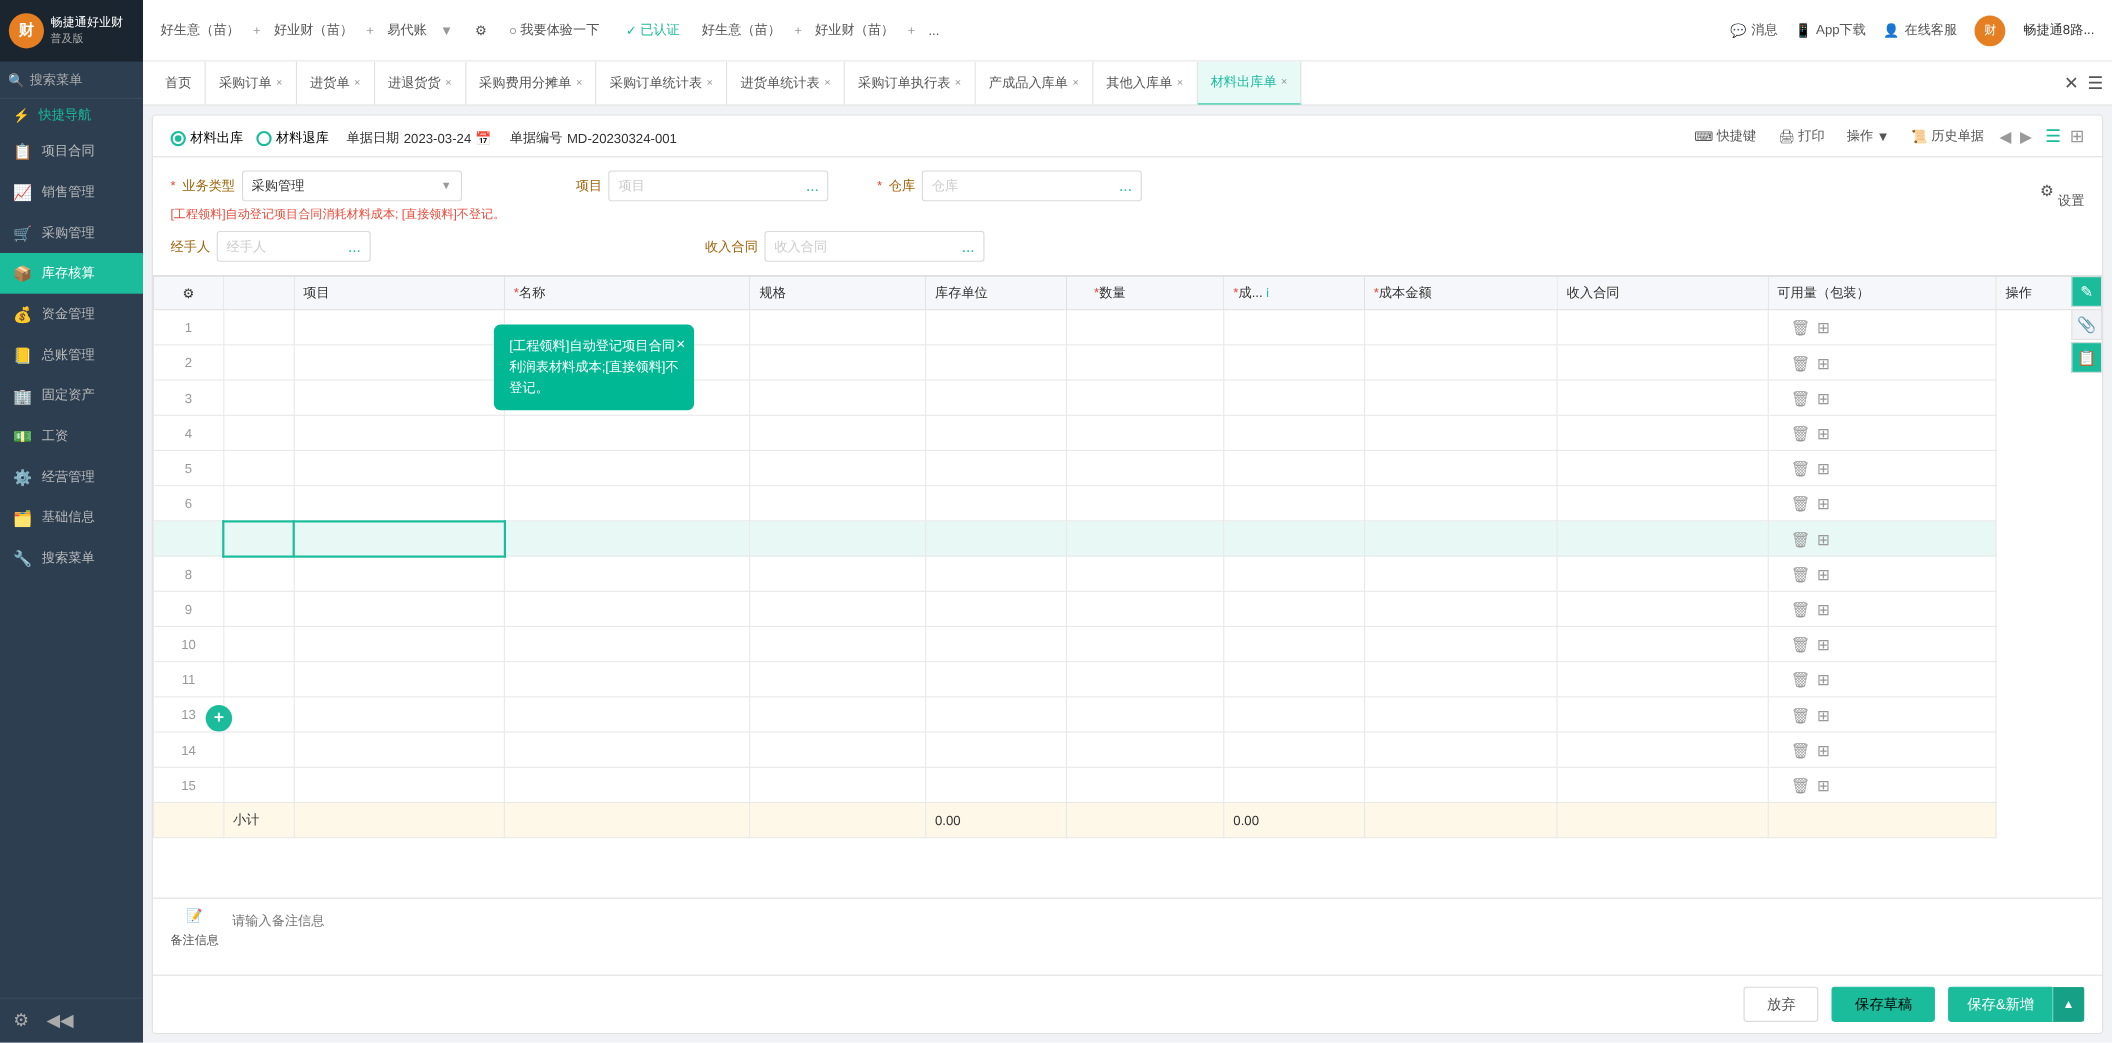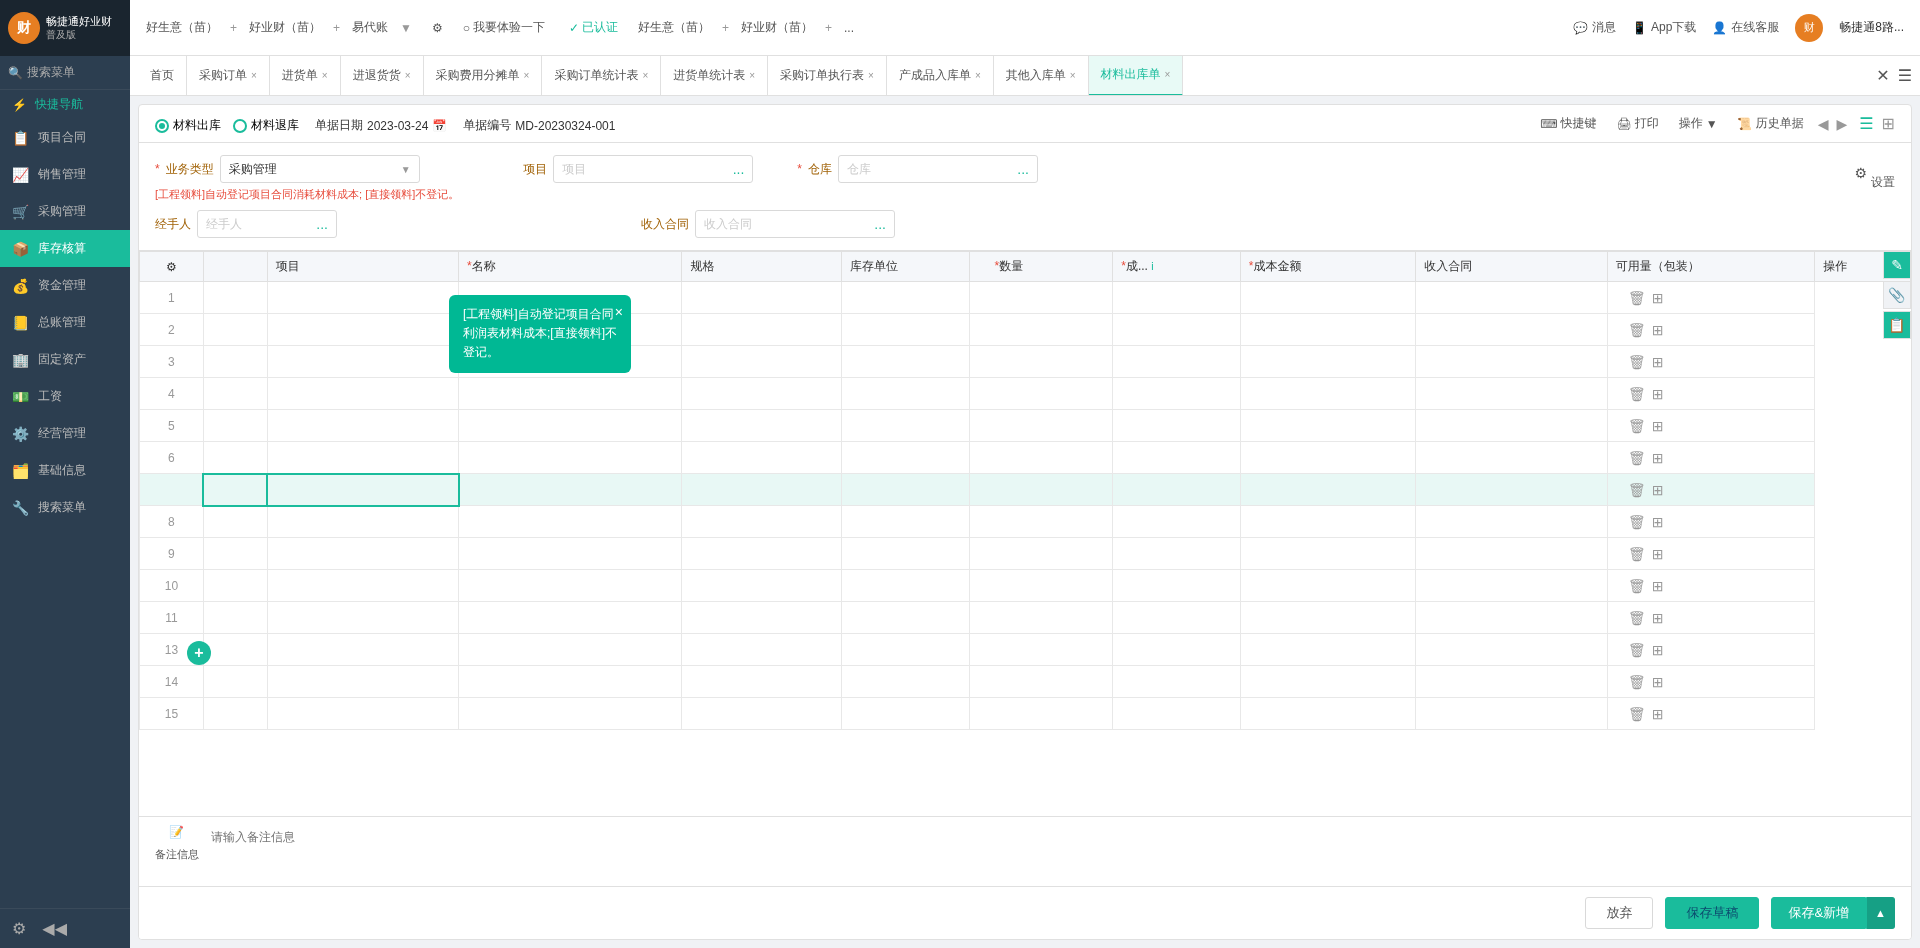--- a/index.html
+++ b/index.html
@@ -211,21 +211,21 @@
     .action-bar {
       border-top: 1px solid #e0e0e0;
       padding: 10px 16px;
       display: flex; justify-content: flex-end; gap: 12px;
       background: white;
     }
     .btn {
       padding: 6px 20px; border-radius: 3px; cursor: pointer;
       font-size: 13px; border: 1px solid #d9d9d9; background: white; color: #555;
     }
-    .btn-primary { background: #1abc9c; color: #0c4a6e; border-color: #1abc9c; }
+    .btn-primary { background: #1abc9c; color: #000000; border-color: #1abc9c; }
     .btn-split { display: flex; }
     .btn-split-main { background: #1abc9c; color: white; border: 1px solid #1abc9c; padding: 6px 16px; border-radius: 3px 0 0 3px; cursor: pointer; font-size: 13px; }
     .btn-split-arrow { background: #16a085; color: white; border: 1px solid #16a085; padding: 6px 8px; border-radius: 0 3px 3px 0; cursor: pointer; font-size: 11px; border-left: 1px solid #1abc9c; }
     .right-toolbar-btn {
       width: 28px; height: 28px;
       background: #f0f2f5; border: 1px solid #e0e0e0;
       display: flex; align-items: center; justify-content: center;
       cursor: pointer; color: #555; font-size: 14px;
     }
     .right-toolbar-btn.active { background: #1abc9c; color: white; }
@@ -769,20 +769,33 @@
               <td></td>
               <td></td>
               <td>
                 <div class="row-actions">
                   <span>🗑</span>
                   <span>⊞</span>
                 </div>
               </td>
             </tr>
 
+          <tr class="table-footer">
+            <td></td>
+            <td>小计</td>
+            <td></td>
+            <td></td>
+            <td></td>
+            <td>0.00</td>
+            <td></td>
+            <td>0.00</td>
+            <td></td>
+            <td></td>
+            <td></td>
+          </tr>
         </tbody>
       </table>
 
       <div style="position:absolute; right:0; top:0; display:flex; flex-direction:column; gap:2px; z-index:20;">
         <div class="right-toolbar-btn active">✎</div>
         <div class="right-toolbar-btn">📎</div>
         <div class="right-toolbar-btn" style="background:#1abc9c; color:white;">📋</div>
       </div>
     </div>
 

